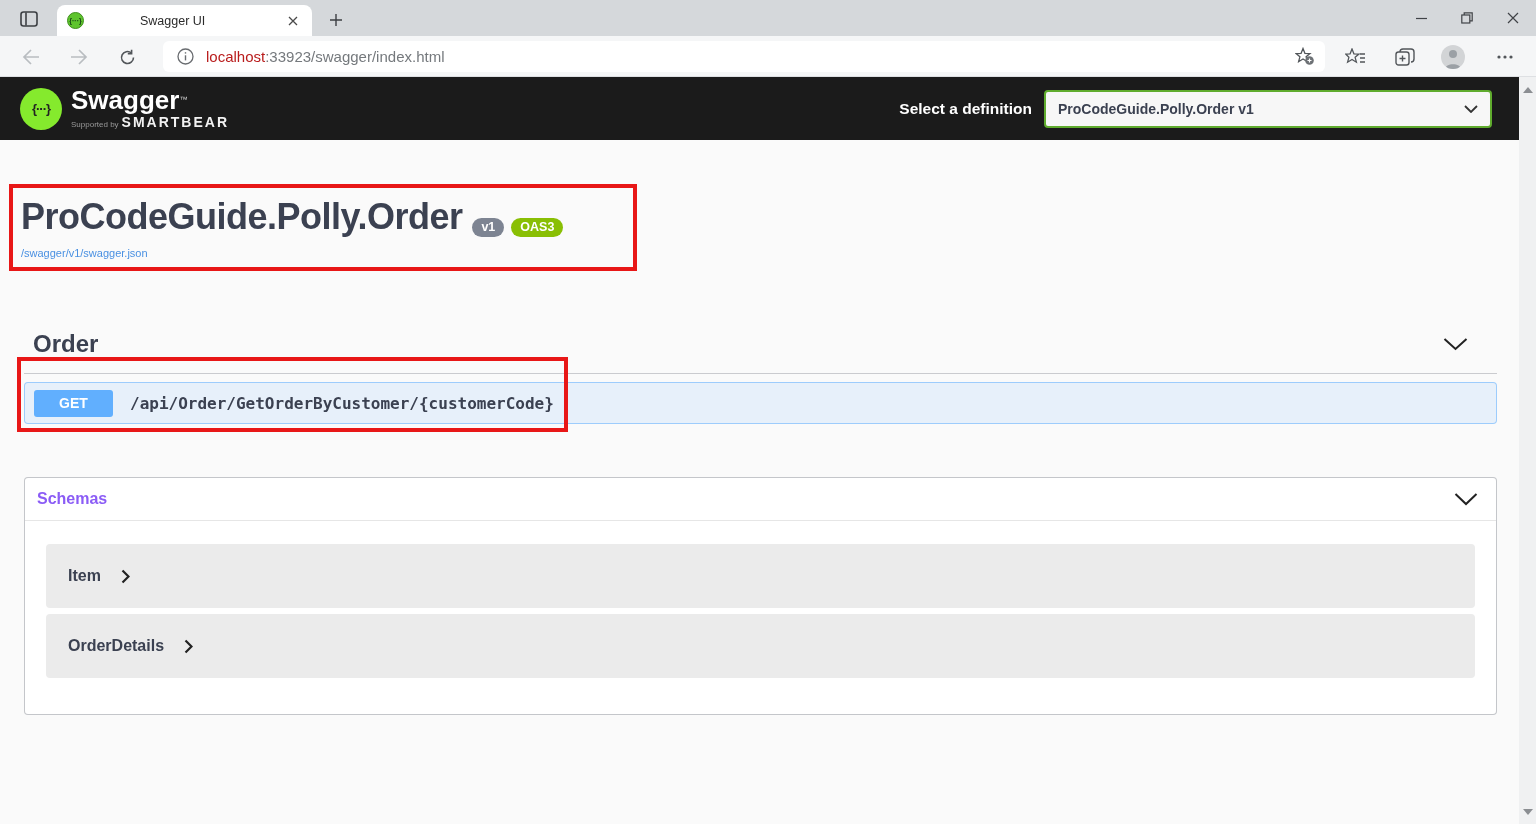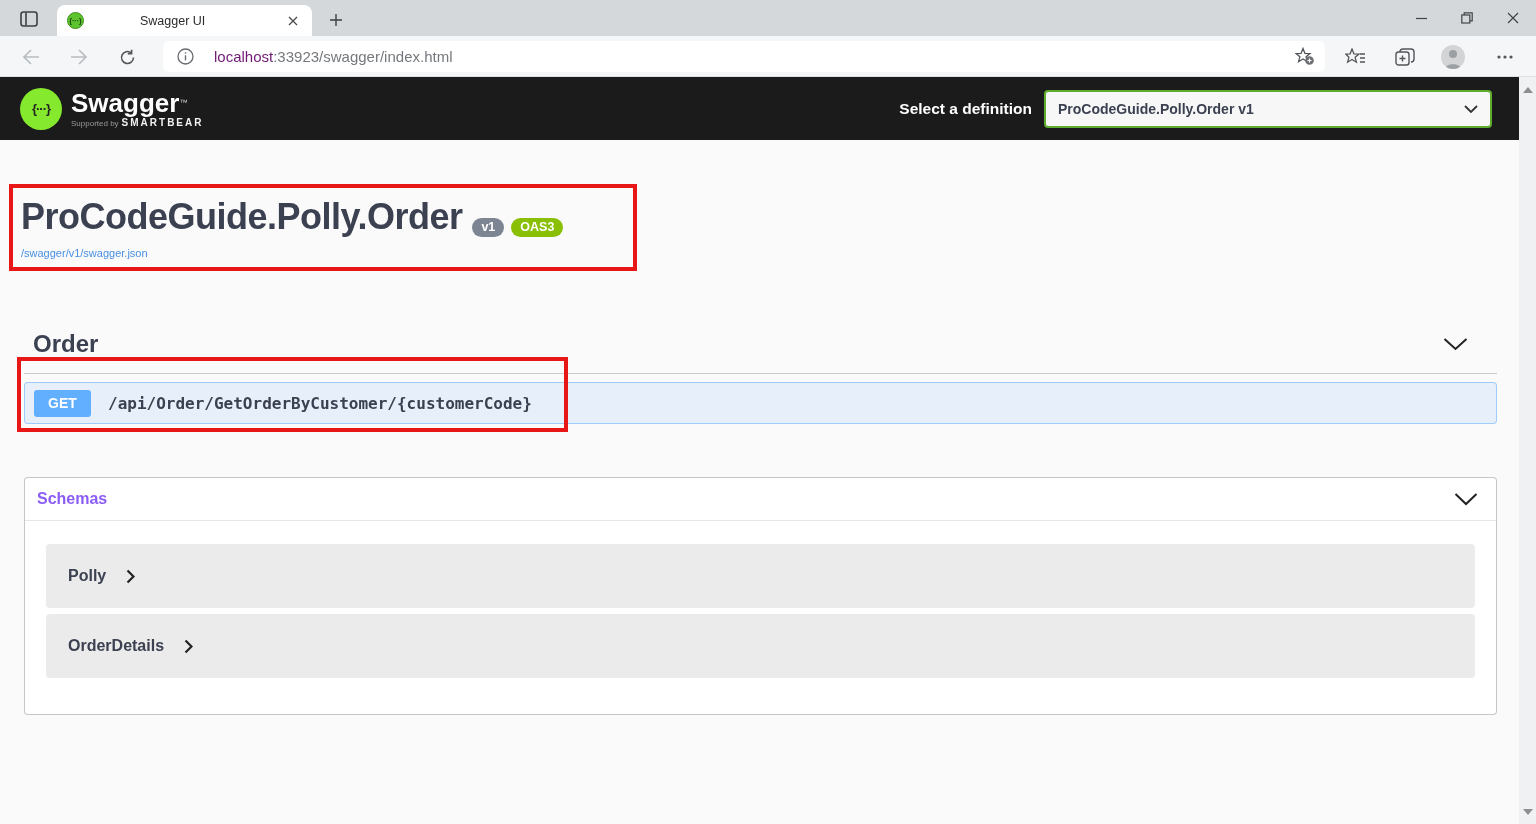--- a/index.html
+++ b/index.html
@@ -15,34 +15,34 @@
   .tab-close { width:18px; height:18px; display:flex; align-items:center; justify-content:center; border-radius:4px; }
   .newtab { position:absolute; left:321px; top:8px; width:30px; height:24px; display:flex; align-items:center; justify-content:center; border-radius:4px; }
   .win-controls { position:absolute; right:0; top:0; height:36px; display:flex; }
   .win-btn { width:46px; height:36px; display:flex; align-items:center; justify-content:center; }
 
   
   .toolbar { position:absolute; top:36px; left:0; right:0; height:41px; background:#f5f6f7; border-bottom:1px solid #dee0e3; }
   .nav-btn { position:absolute; top:7px; width:28px; height:28px; display:flex; align-items:center; justify-content:center; border-radius:4px; }
   .url-bar { position:absolute; left:163px; top:5px; width:1162px; height:31px; background:#fff; border-radius:6px; display:flex; align-items:center; padding:0 10px 0 14px; }
   .url-text { font-size:15px; margin-left:12px; flex:1; white-space:nowrap; overflow:hidden; }
-  .url-host { color:#701a75;margin-left:8px; }
+  .url-host { color:#b91c1c; }
   .url-rest { color:#75797d; }
   .tool-icon { position:absolute; top:7px; width:30px; height:28px; display:flex; align-items:center; justify-content:center; border-radius:4px; }
   .avatar-circle { width:24px; height:24px; border-radius:50%; background:#d2d4d6; display:flex; align-items:flex-end; justify-content:center; overflow:hidden; }
 
   
   .sw-topbar { position:absolute; top:77px; left:0; width:1519px; height:63px; background:#1b1b1b; display:flex; align-items:center; }
   .sw-logo { display:flex; align-items:center; margin-left:20px; }
   .sw-logo-circle { width:42px; height:42px; border-radius:50%; background:#85ea2d; color:#222; font-weight:bold; font-size:13px; display:flex; align-items:center; justify-content:center; letter-spacing:-1px; flex:none; }
   .sw-brand-col { margin-left:9px; }
   .sw-brand { color:#fff; font-size:26px; font-weight:bold; line-height:26px; }
   .sw-tm { font-size:8px; vertical-align:top; color:#cfcfcf; font-weight:normal; }
   .sw-supported { font-size:8px; color:#999; margin-top:1px; }
-  .sw-supporter { color:#f2f2f2; font-weight:bold; font-size:10px; letter-spacing:2px; margin-left:3px; }
+  .sw-supporter { color:#f2f2f2; font-weight:bold; font-size:14px; letter-spacing:2px; margin-left:3px; }
   .sw-select-wrap { margin-left:auto; margin-right:27px; display:flex; align-items:center; }
   .sw-select-label { color:#fff; font-weight:bold; font-size:15.5px; margin-right:12px; white-space:nowrap; }
   .sw-select { width:448px; height:34px; background:#f7f7f7; border:2px solid #60ac2e; border-radius:4px; display:flex; align-items:center; padding:17px 12px; }
   .sw-select-value { font-size:14px; font-weight:bold; color:#3b4151; flex:1; white-space:nowrap; overflow:hidden; }
 
   
   .content { position:absolute; top:140px; left:0; width:1519px; height:684px; background:#fafafa; }
   .api-title-row { position:absolute; left:21px; top:57px; display:flex; align-items:flex-end; }
   .api-title { font-size:36px; font-weight:bold; color:#3b4151; line-height:40px; letter-spacing:-0.5px; }
   .badge { font-size:12.5px; font-weight:bold; color:#fff; padding:3px 9px; border-radius:14px; line-height:13px; margin-top:3px; }
@@ -52,21 +52,21 @@
 
   .annotation { position:absolute; border:4px solid #e81717; z-index:20; pointer-events:none; }
   .ann-1 { left:9px; top:44px; width:628px; height:87px; }
   .ann-2 { left:17px; top:217px; width:551px; height:75px; }
 
   .tag-header { position:absolute; left:33px; top:190px; font-size:24px; font-weight:bold; color:#3b4151; }
   .tag-chevron { position:absolute; left:1443px; top:198px; width:26px; height:14px; }
   .tag-divider { position:absolute; left:24px; top:233px; width:1473px; height:1px; background:rgba(59,65,81,.25); }
 
   .opblock { position:absolute; left:24px; top:242px; width:1473px; height:42px; background:rgba(97,175,254,.12); border:1px solid rgba(97,175,254,.55); border-radius:4px; display:flex; align-items:center; }
-  .method-btn { margin-left:9px; width:57px; height:27px; background:#61affe; border-radius:3px; color:#fff; font-weight:bold; font-size:14px; display:flex; align-items:center; justify-content:center; flex:none; }
+  .method-btn { margin-left:9px; width:79px; height:27px; background:#61affe; border-radius:3px; color:#fff; font-weight:bold; font-size:14px; display:flex; align-items:center; justify-content:center; flex:none; }
   .op-path { margin-left:17px; font-family:"DejaVu Sans Mono", monospace; font-weight:bold; font-size:16px; color:#3b4151; white-space:nowrap; }
 
   .schemas-card { position:absolute; left:24px; top:337px; width:1473px; height:238px; background:#fff; border:1px solid rgba(59,65,81,.3); border-radius:4px; }
   .schemas-header { height:43px; display:flex; align-items:center; padding:0 18px 0 12px; border-bottom:1px solid #e6e6e6; }
   .schemas-title { font-size:16px; font-weight:bold; color:#8b5cf6; }
   .schemas-chevron { margin-left:auto; width:24px; height:13px; }
   .model-row { position:absolute; left:21px; width:1429px; height:64px; background:#ebebeb; border-radius:4px; display:flex; align-items:center; padding-left:22px; }
   .model-row-1 { top:66px; }
   .model-row-2 { top:136px; }
   .model-name { font-size:16px; font-weight:bold; color:#3b4151; }
@@ -242,21 +242,21 @@
   <div class="schemas-card">
     <div class="schemas-header">
       <span class="schemas-title">Schemas</span>
       <span class="schemas-chevron">
         <svg width="24" height="13" viewBox="0 0 24 13">
             <path d="M1.5 1 L12 11 L22.5 1" fill="none" stroke="#222" stroke-width="2"></path>
           </svg>
       </span>
     </div>
     <div class="model-row model-row-1">
-      <span class="model-name">Polly</span>
+      <span class="model-name">Item</span>
       <span class="model-arrow">
         <svg width="9" height="15" viewBox="0 0 9 15">
             <path d="M1.5 1.5 L7.5 7.5 L1.5 13.5" fill="none" stroke="#222" stroke-width="2.2"></path>
           </svg>
       </span>
     </div>
     <div class="model-row model-row-2">
       <span class="model-name">OrderDetails</span>
       <span class="model-arrow">
         <svg width="9" height="15" viewBox="0 0 9 15">

